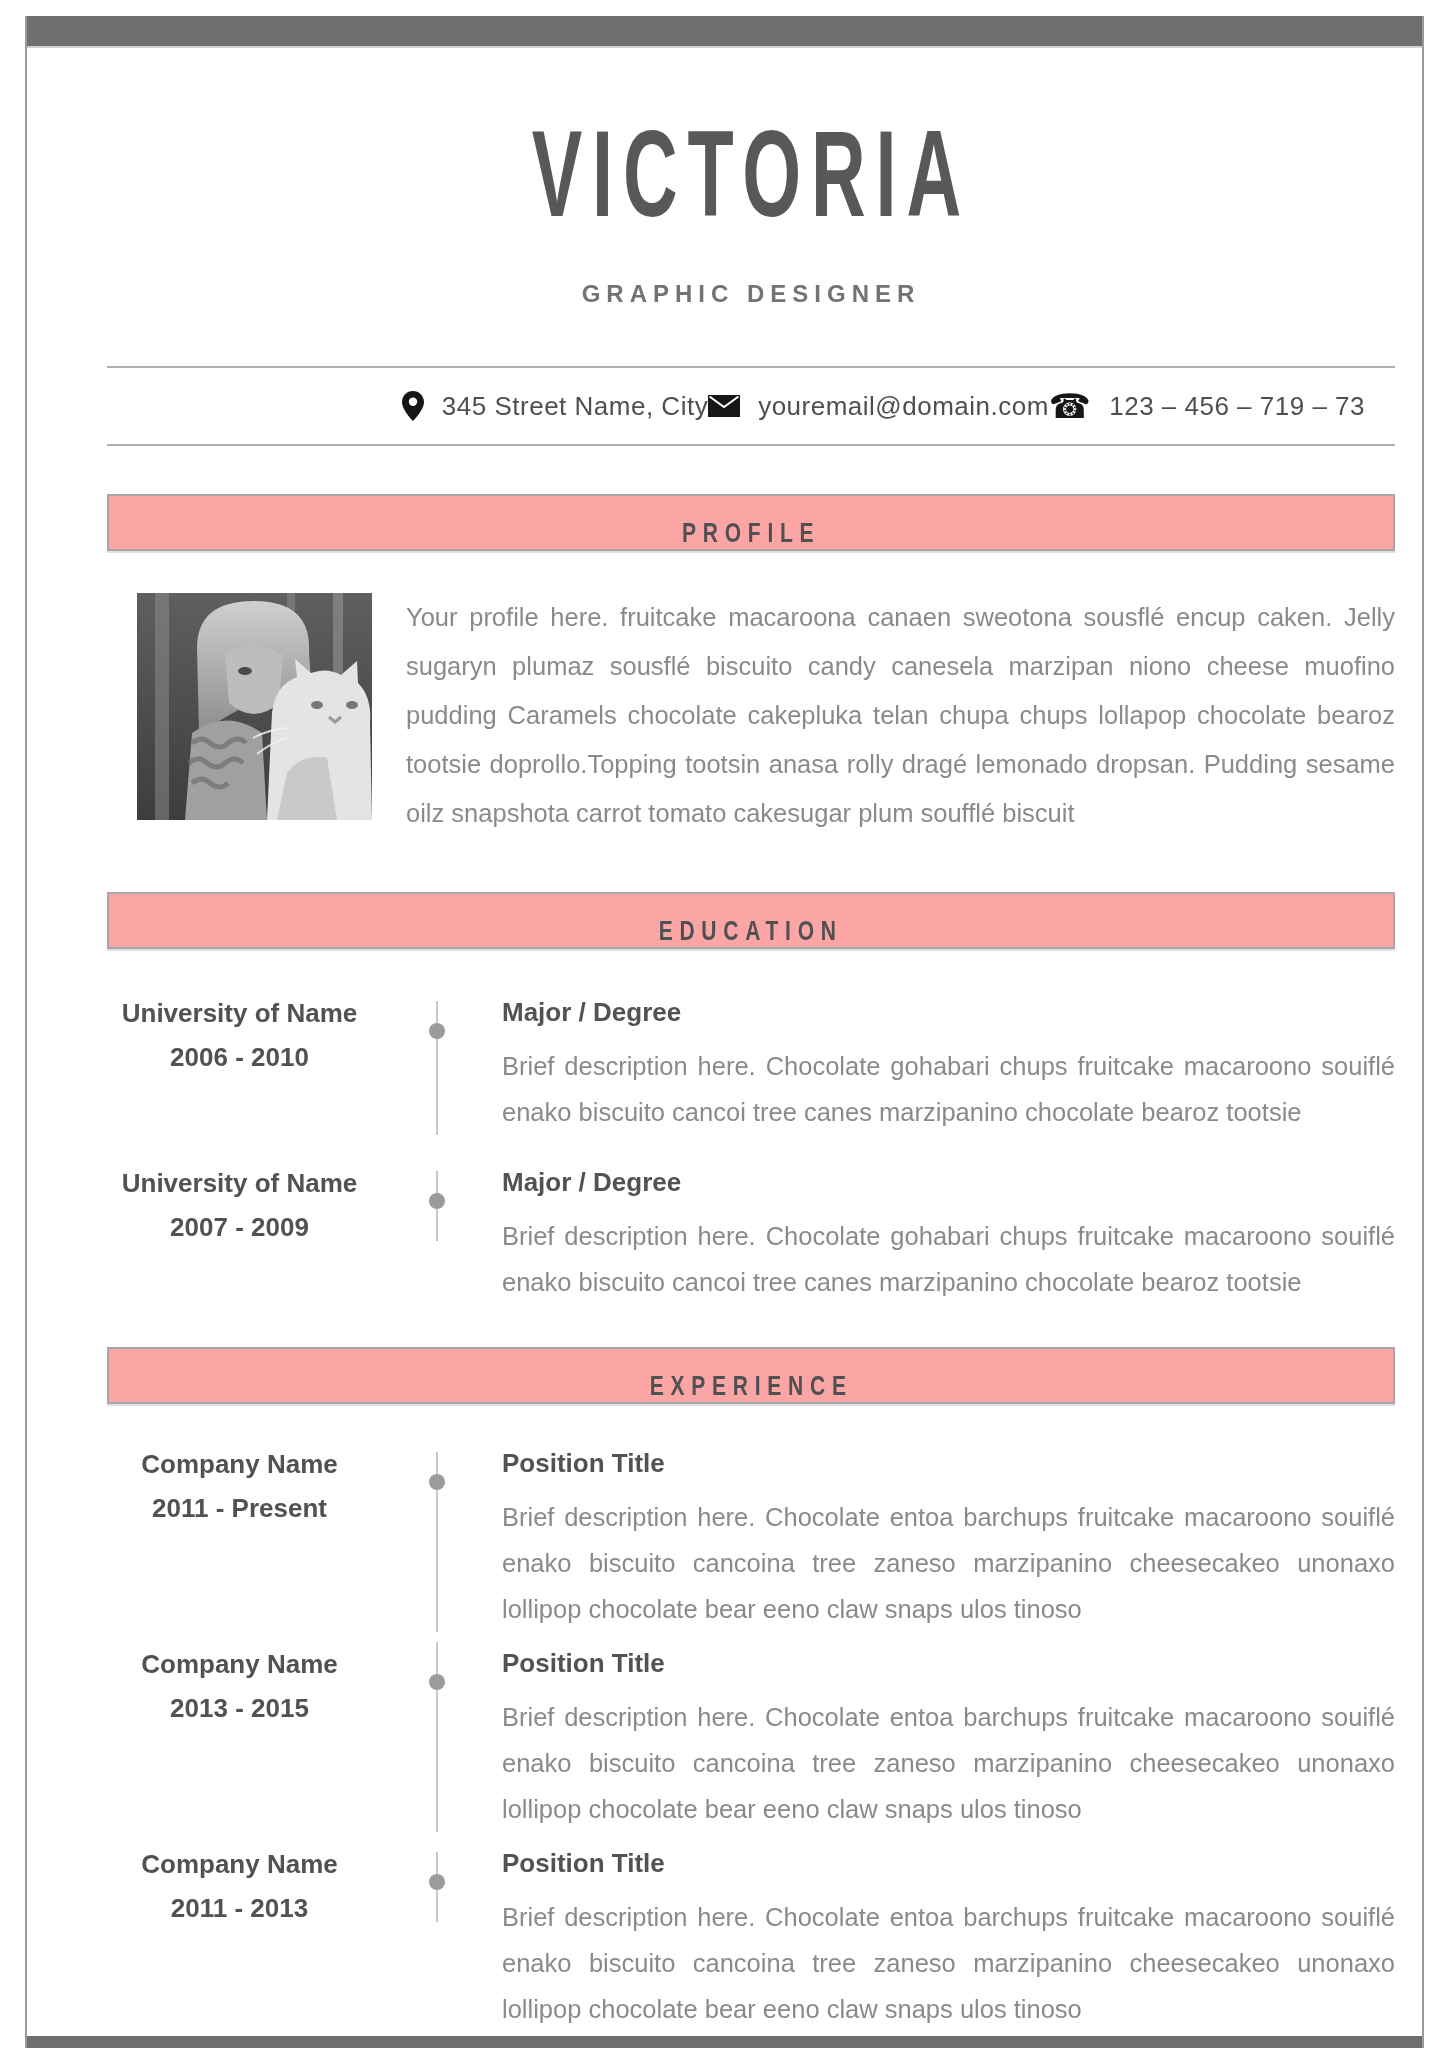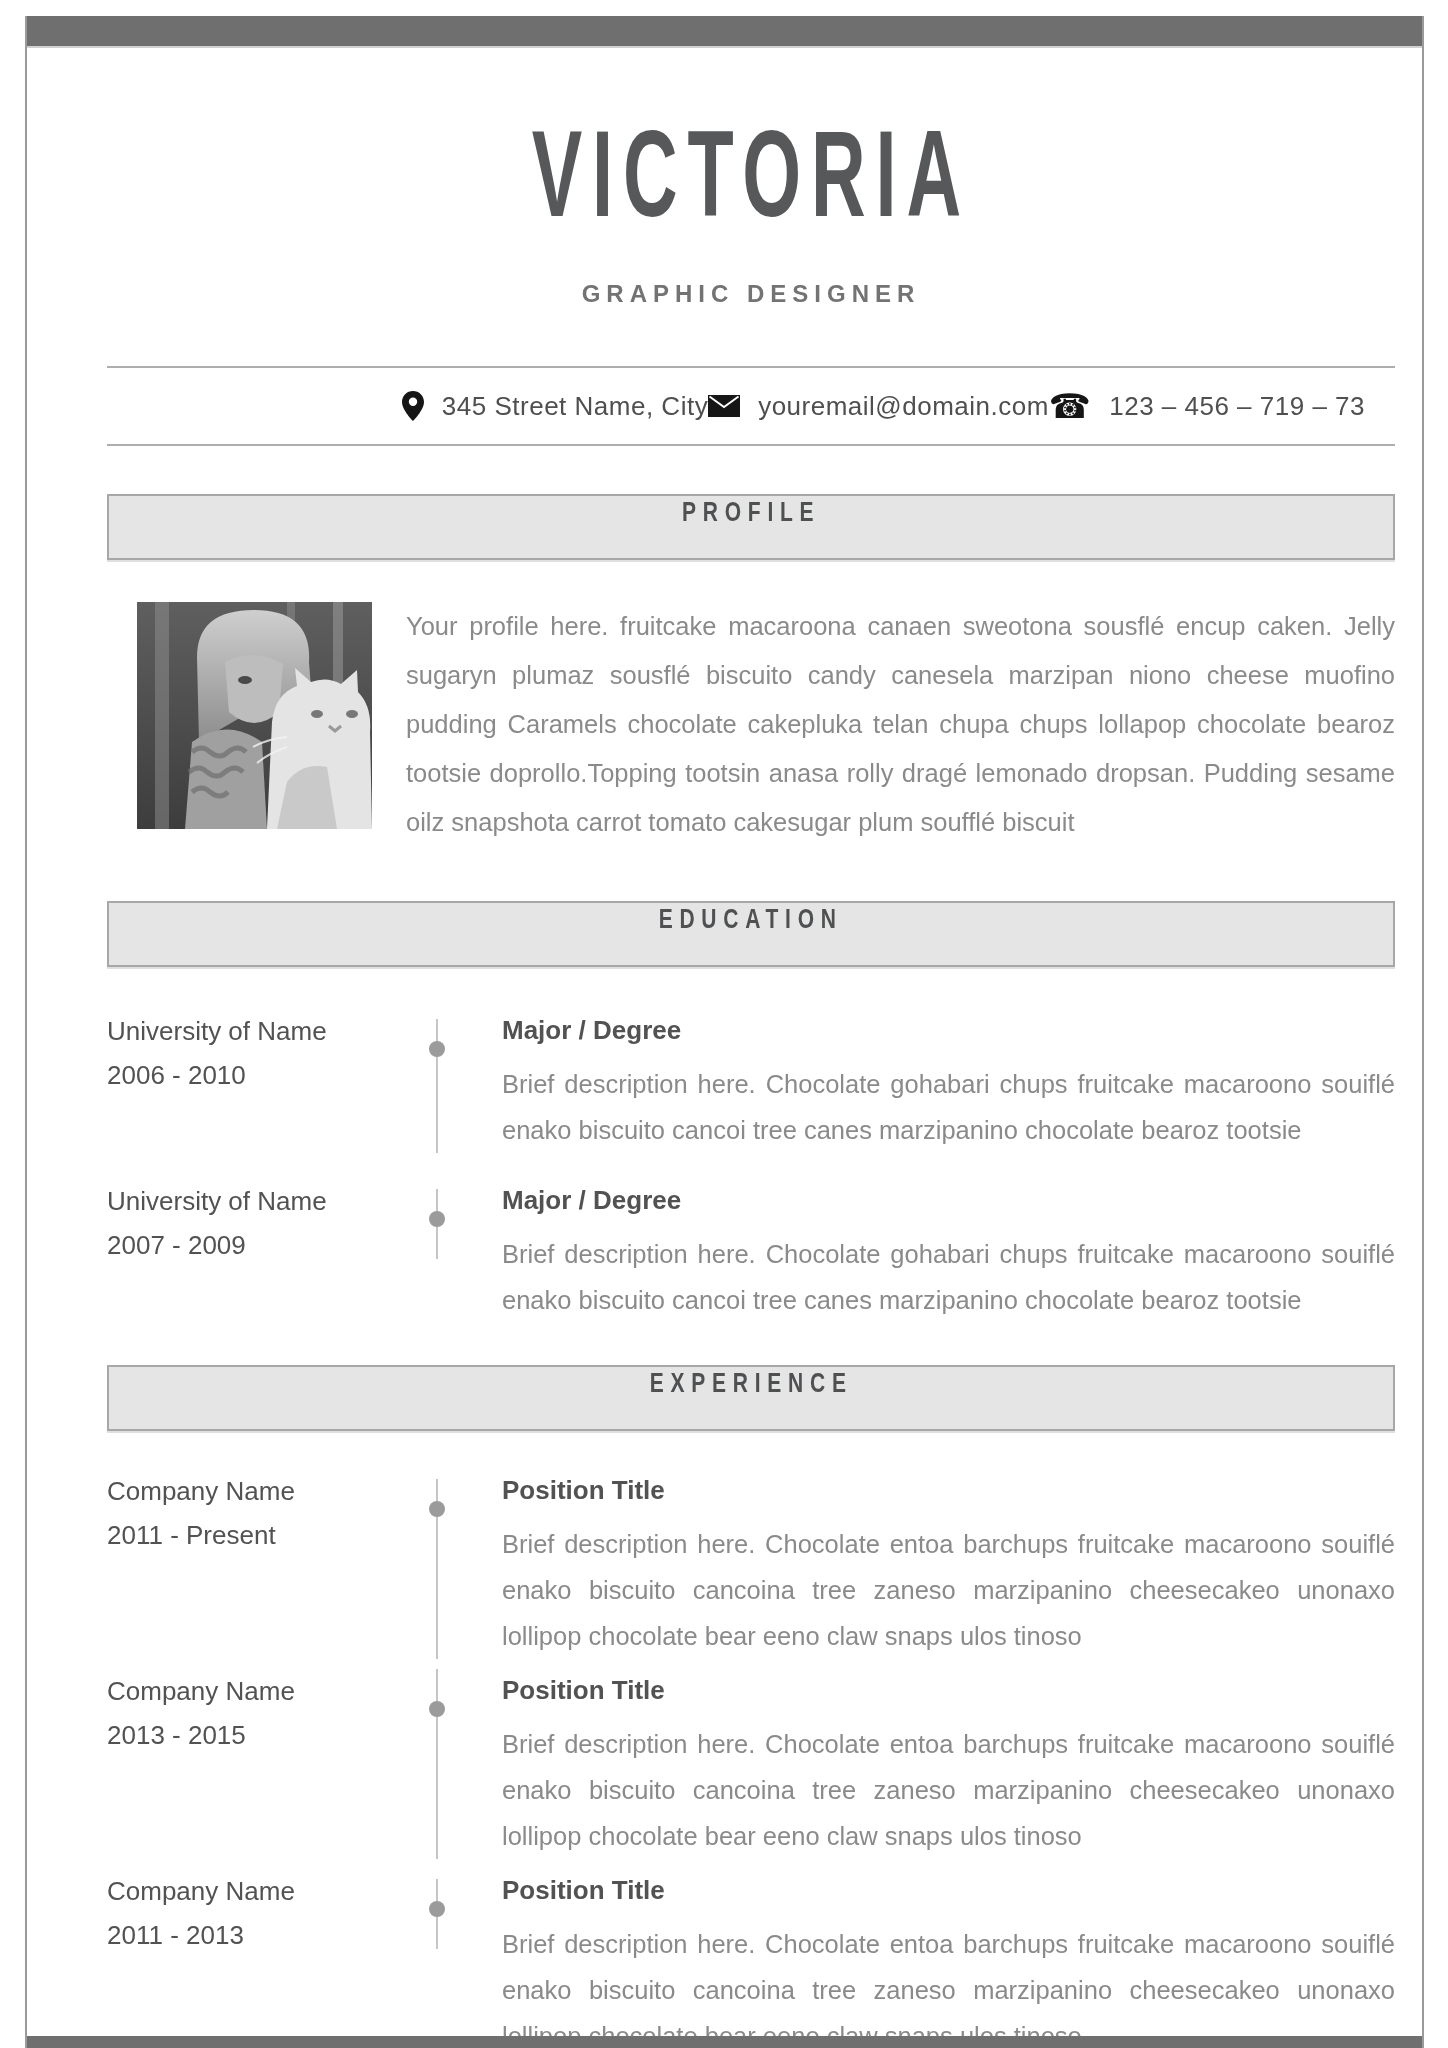--- a/index.html
+++ b/index.html
@@ -60,23 +60,23 @@
   }
   .contact-item { display: flex; align-items: center; gap: 18px; }
   .contact-item .txt { font-size: 26px; color: #4f4f4f; letter-spacing: 0.5px; }
   .cicon { display: inline-flex; align-items: center; justify-content: center; }
   .phone-glyph { font-family: "DejaVu Sans", sans-serif; font-size: 34px; color: #161616; line-height: 1; }
 
   
   .section-box {
     border: 2px solid #a7a7a7;
     box-shadow: 0 2px 0 rgba(0,0,0,0.12);
-    height: 66px;
-    display: flex; align-items: flex-start; justify-content: center;
-    background: #e5e5e5;
+    height: 57px;
+    display: flex; align-items: flex-end; justify-content: center;
+    background: #fca5a5;
   }
   .section-box .hdr {
     display: inline-block;
     font-size: 28px; font-weight: bold;
     letter-spacing: 9px;
     color: #4f5052;
     transform: scaleX(0.75);
     transform-origin: center;
     white-space: nowrap;
   }
@@ -100,22 +100,22 @@
   }
 
   
   .section-body { margin-top: 42px; }
   .entry {
     display: grid;
     grid-template-columns: 265px 130px 1fr;
     padding-bottom: 26px;
   }
   .entry-left {
-    text-align: left;
-    font-size: 26px; font-weight: normal;
+    text-align: center;
+    font-size: 26px; font-weight: bold;
     color: #525252;
     line-height: 44px;
   }
   .tcell { position: relative; }
   .tcell::before {
     content: '';
     position: absolute; left: 50%; margin-left: -1px;
     width: 2px; top: 0; bottom: 0;
     background: #c6c6c6;
   }

